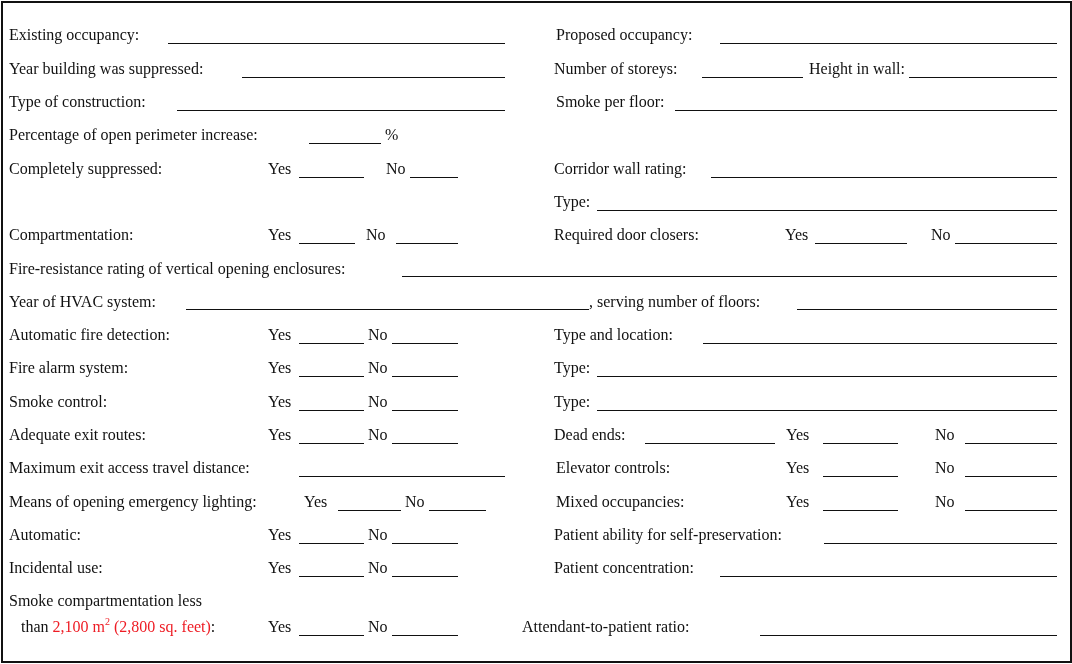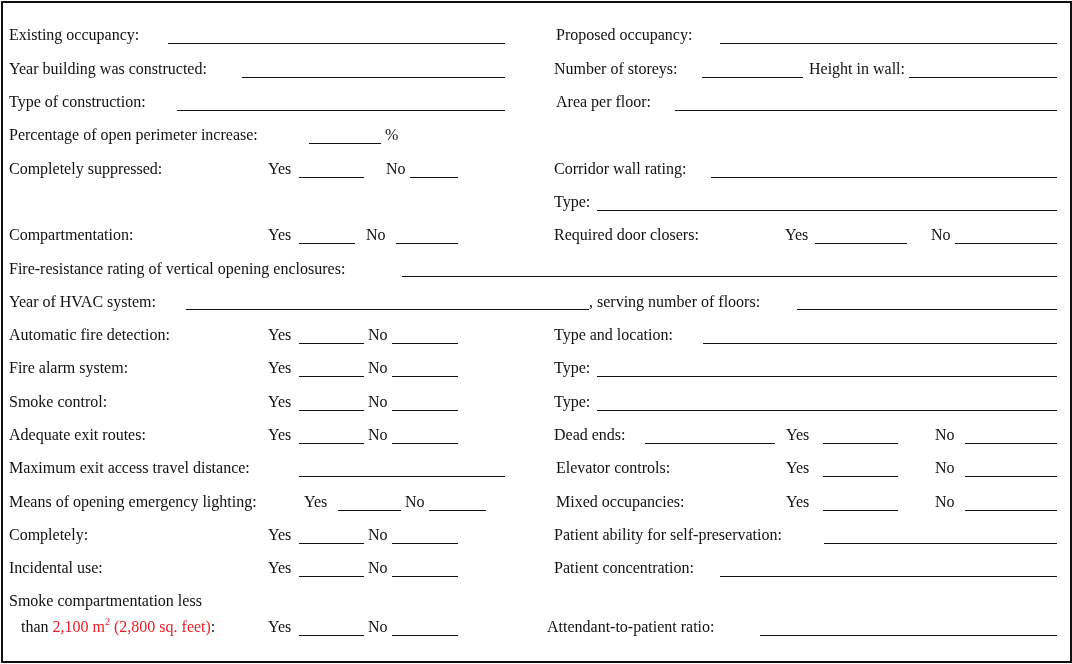--- a/index.html
+++ b/index.html
@@ -15,30 +15,30 @@
 </head>
 <body>
 
 <div class="frame"></div>
 
 <span class="t" style="left:9px;top:26px">Existing occupancy:</span>
 <div class="ln" style="left:168px;top:43px;width:337px"></div>
 <span class="t" style="left:556px;top:26px">Proposed occupancy:</span>
 <div class="ln" style="left:720px;top:43px;width:337px"></div>
 
-<span class="t" style="left:9px;top:60px">Year building was constructed:</span>
+<span class="t" style="left:9px;top:60px">Year building was suppressed:</span>
 <div class="ln" style="left:242px;top:77px;width:263px"></div>
 <span class="t" style="left:554px;top:60px">Number of storeys:</span>
 <div class="ln" style="left:702px;top:77px;width:101px"></div>
 <span class="t" style="left:809px;top:60px">Height in wall:</span>
 <div class="ln" style="left:909px;top:77px;width:148px"></div>
 
 <span class="t" style="left:9px;top:93px">Type of construction:</span>
 <div class="ln" style="left:177px;top:110px;width:328px"></div>
-<span class="t" style="left:556px;top:93px">Area per floor:</span>
+<span class="t" style="left:556px;top:93px">Smoke per floor:</span>
 <div class="ln" style="left:675px;top:110px;width:382px"></div>
 
 <span class="t" style="left:9px;top:126px">Percentage of open perimeter increase:</span>
 <div class="ln" style="left:309px;top:143px;width:72px"></div>
 <span class="t" style="left:385px;top:126px">%</span>
 
 <span class="t" style="left:9px;top:160px">Completely suppressed:</span>
 <span class="t" style="left:268px;top:160px">Yes</span>
 <div class="ln" style="left:299px;top:177px;width:65px"></div>
 <span class="t" style="left:386px;top:160px">No</span>
@@ -116,21 +116,21 @@
 <span class="t" style="left:304px;top:493px">Yes</span>
 <div class="ln" style="left:338px;top:510px;width:63px"></div>
 <span class="t" style="left:405px;top:493px">No</span>
 <div class="ln" style="left:429px;top:510px;width:57px"></div>
 <span class="t" style="left:556px;top:493px">Mixed occupancies:</span>
 <span class="t" style="left:786px;top:493px">Yes</span>
 <div class="ln" style="left:823px;top:510px;width:75px"></div>
 <span class="t" style="left:935px;top:493px">No</span>
 <div class="ln" style="left:965px;top:510px;width:92px"></div>
 
-<span class="t" style="left:9px;top:526px">Completely:</span>
+<span class="t" style="left:9px;top:526px">Automatic:</span>
 <span class="t" style="left:268px;top:526px">Yes</span>
 <div class="ln" style="left:299px;top:543px;width:65px"></div>
 <span class="t" style="left:368px;top:526px">No</span>
 <div class="ln" style="left:392px;top:543px;width:66px"></div>
 <span class="t" style="left:554px;top:526px">Patient ability for self-preservation:</span>
 <div class="ln" style="left:824px;top:543px;width:233px"></div>
 
 <span class="t" style="left:9px;top:559px">Incidental use:</span>
 <span class="t" style="left:268px;top:559px">Yes</span>
 <div class="ln" style="left:299px;top:576px;width:65px"></div>
@@ -139,14 +139,14 @@
 <span class="t" style="left:554px;top:559px">Patient concentration:</span>
 <div class="ln" style="left:720px;top:576px;width:337px"></div>
 
 <span class="t" style="left:9px;top:592px">Smoke compartmentation less</span>
 
 <span class="t" style="left:21px;top:618px"><span>than </span><span class="red">2,100 m</span><sup class="red">2</sup><span class="red"> (2,800 sq. feet)</span><span>:</span></span>
 <span class="t" style="left:268px;top:618px">Yes</span>
 <div class="ln" style="left:299px;top:635px;width:65px"></div>
 <span class="t" style="left:368px;top:618px">No</span>
 <div class="ln" style="left:392px;top:635px;width:66px"></div>
-<span class="t" style="left:547px;top:618px">Attendant-to-patient ratio:</span>
+<span class="t" style="left:522px;top:618px">Attendant-to-patient ratio:</span>
 <div class="ln" style="left:760px;top:635px;width:297px"></div>
 
 </body></html>

